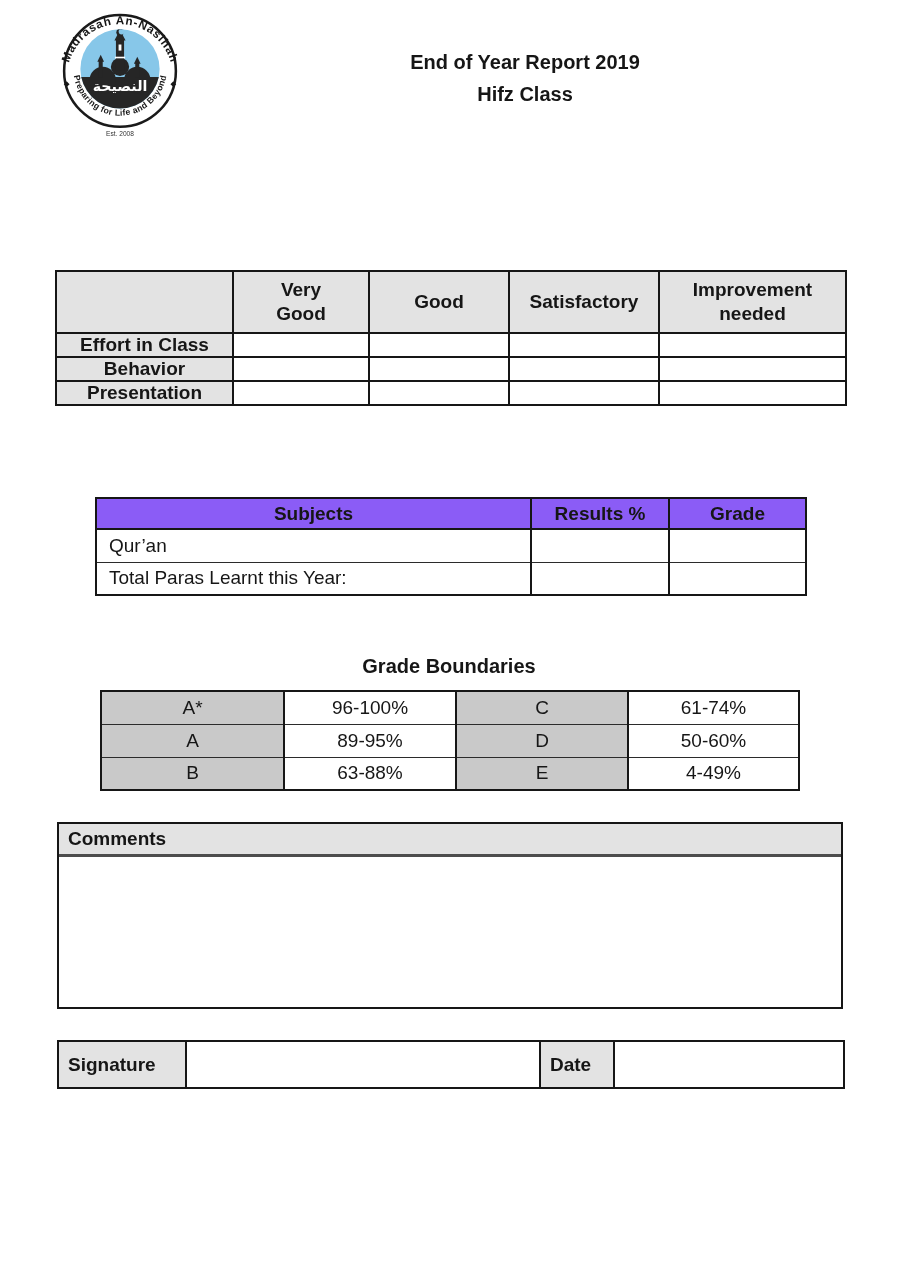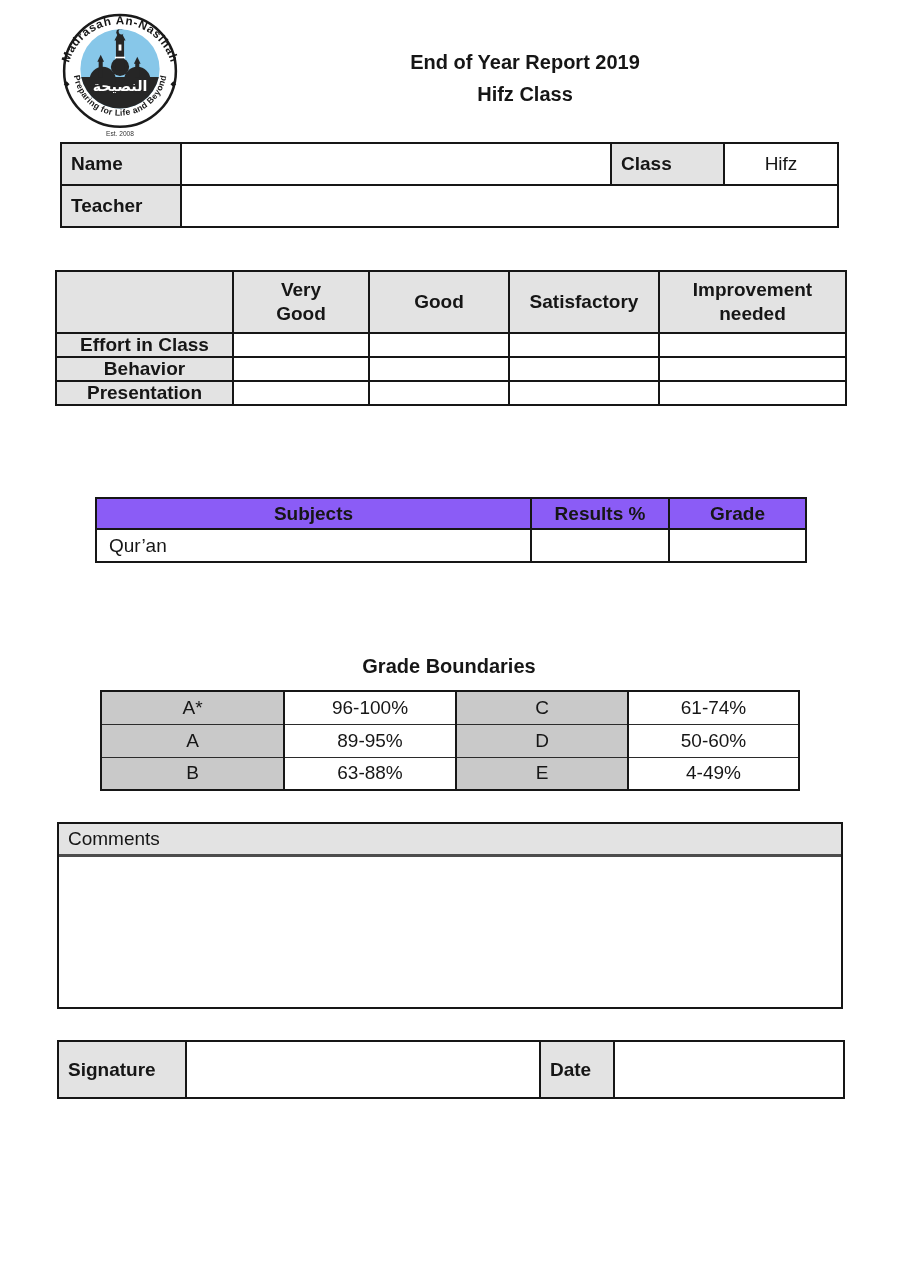--- a/index.html
+++ b/index.html
@@ -47,26 +47,26 @@
     position: absolute; left: 100px; top: 655px; width: 698px;
     text-align: center; font-weight: bold; font-size: 20px;
   }
   .t-grades { left: 100px; top: 690px; width: 698px; border: 2px solid #161616; }
   .t-grades td { height: 33px; text-align: center; border: 1px solid #2b2b2b; border-left: 2px solid #161616; border-right: 2px solid #161616; }
   .gcell { background: #c9c9c9; }
   
   .comments { position: absolute; left: 57px; top: 822px; width: 786px; border: 2px solid #161616; background: #ffffff; }
   .comments-head {
     height: 33px; background: #e3e3e3; border-bottom: 3px solid #4d4d4d;
-    font-weight: normal; font-size: 19px; line-height: 30px; padding-left: 9px;
+    font-weight: bold; font-size: 19px; line-height: 30px; padding-left: 9px;
   }
   .comments-body { height: 150px; font-size: 19px; padding: 6px 9px; }
   
   .t-footer { left: 57px; top: 1040px; width: 786px; }
-  .t-footer td { border: 2px solid #161616; height: 57px; }
+  .t-footer td { border: 2px solid #161616; height: 47px; }
 </style>
 </head>
 <body>
 
 <div class="page">
 
   <svg class="logo" viewBox="0 0 126 126">
     <circle cx="63" cy="58" r="55" fill="#ffffff" stroke="#1a1a1a" stroke-width="2.5"></circle>
     <clipPath id="blueClip">
         <circle cx="63" cy="56" r="39"></circle>
@@ -100,40 +100,20 @@
     <rect x="8.5" y="69" width="4" height="4" transform="rotate(45 10.5 71)" fill="#161616"></rect>
     <rect x="113.5" y="69" width="4" height="4" transform="rotate(45 115.5 71)" fill="#161616"></rect>
     <text x="63" y="122" font-size="6.5" fill="#333333" text-anchor="middle">Est. 2008</text>
   </svg>
 
   <div class="title-block">
     <div>End of Year Report 2019</div>
     <div>Hifz Class</div>
   </div>
 
-  <table class="t-info">
-    <colgroup>
-        <col style="width:120px">
-        <col style="width:430px">
-        <col style="width:113px">
-        <col style="width:114px">
-      </colgroup>
-    <tbody>
-        <tr>
-      <td class="lab">Name</td>
-      <td class="white"></td>
-      <td class="lab">Class</td>
-      <td class="white cen">Hifz</td>
-    </tr>
-    <tr>
-      <td class="lab">Teacher</td>
-      <td class="white" colspan="3"></td>
-    </tr>
-  </tbody>
-    </table>
 
   <table class="t-assess">
     <colgroup>
         <col style="width:177px">
         <col style="width:136px">
         <col style="width:140px">
         <col style="width:150px">
         <col style="width:187px">
       </colgroup>
     <tbody>
@@ -178,20 +158,25 @@
         <tr class="head">
       <td>Subjects</td>
       <td>Results %</td>
       <td>Grade</td>
     </tr>
     <tr class="body">
       <td class="subj">Qur’an</td>
       <td class="white"></td>
       <td class="white"></td>
     </tr>
+    <tr class="body">
+      <td class="subj">Total Paras Learnt this Year:</td>
+      <td class="white"></td>
+      <td class="white"></td>
+    </tr>
   </tbody>
     </table>
 
   <div class="gb-title">Grade Boundaries</div>
   <table class="t-grades">
     <colgroup>
         <col style="width:183px">
         <col style="width:172px">
         <col style="width:172px">
         <col style="width:171px">

